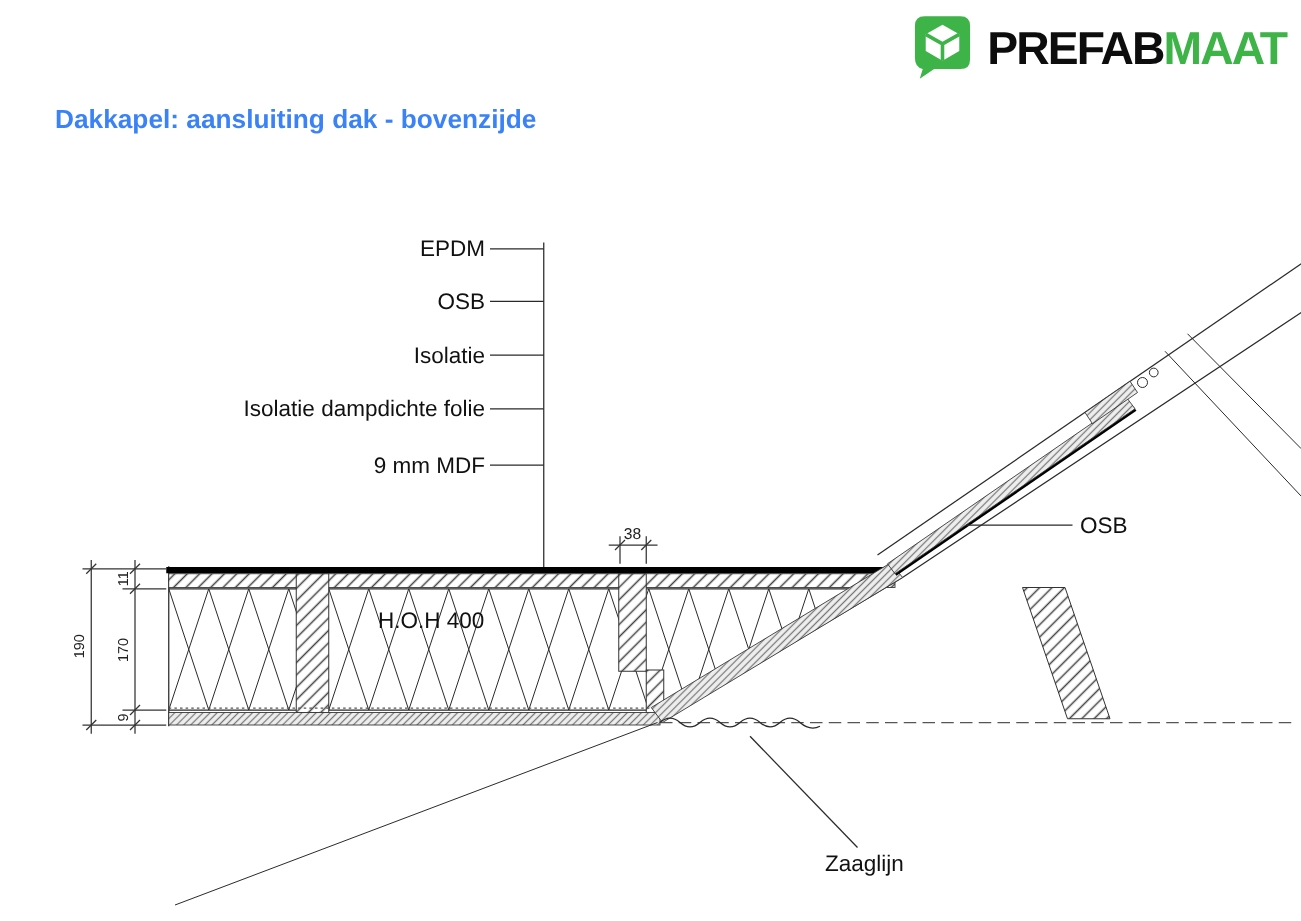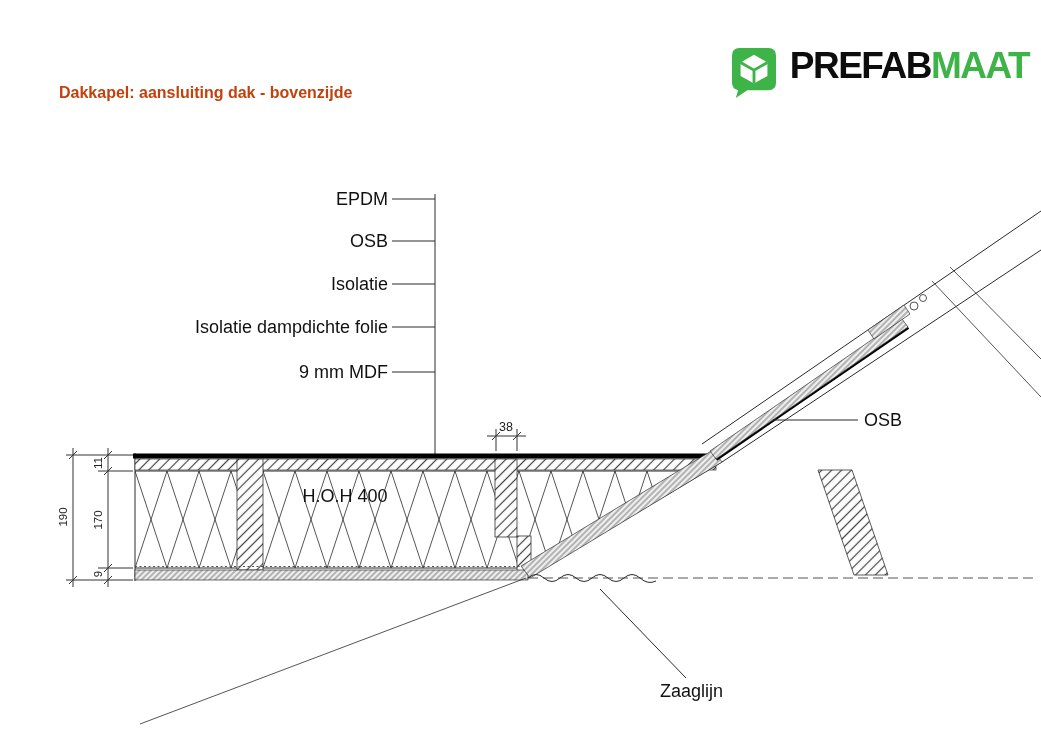--- a/index.html
+++ b/index.html
@@ -1,23 +1,23 @@
 <!DOCTYPE html>
 <html style="--green: #3db348;"><head>
 <meta charset="utf-8">
 <style>
   html,body{margin:0;padding:0;background:#fff;}
   .page{position:relative;width:1041px;height:737px;background:#fff;overflow:hidden;
         font-family:"Liberation Sans",sans-serif;color:#111;}
-  .logo{position:absolute;top:12px;right:12px;display:flex;align-items:flex-start;gap:13px;margin-top:35px;}
+  .logo{position:absolute;top:12px;right:12px;display:flex;align-items:center;gap:13px;}
   .brand{font-size:37px;font-weight:bold;letter-spacing:-1.5px;line-height:1;white-space:nowrap;}
   .brand .dark{color:#0d0d0d;}
   .brand .green{color:var(--green,#3db348);}
   .logo-fill{fill:var(--green,#3db348);}
-  .title{position:absolute;left:59px;top:84px;font-size:16px;font-weight:bold;color:#c2410c;}
+  .title{position:absolute;left:44px;top:84px;font-size:21px;font-weight:bold;color:#3b82f6;}
   svg.drawing{position:absolute;left:0;top:0;}
   svg text{font-family:"Liberation Sans",sans-serif;fill:#111;}
   .lbl{font-size:18px;}
   .dim{font-size:11.5px;fill:#222;}
   .dim38{font-size:12.5px;fill:#222;}
   .thin{stroke:#2a2a2a;stroke-width:1;fill:none;}
   .thin2{stroke:#2a2a2a;stroke-width:0.8;fill:none;}
   .thick{stroke:#000;stroke-width:5;fill:none;}
   .thick4{stroke:#000;stroke-width:4;fill:none;}
   .dimline{stroke:#333;stroke-width:1;fill:none;}

